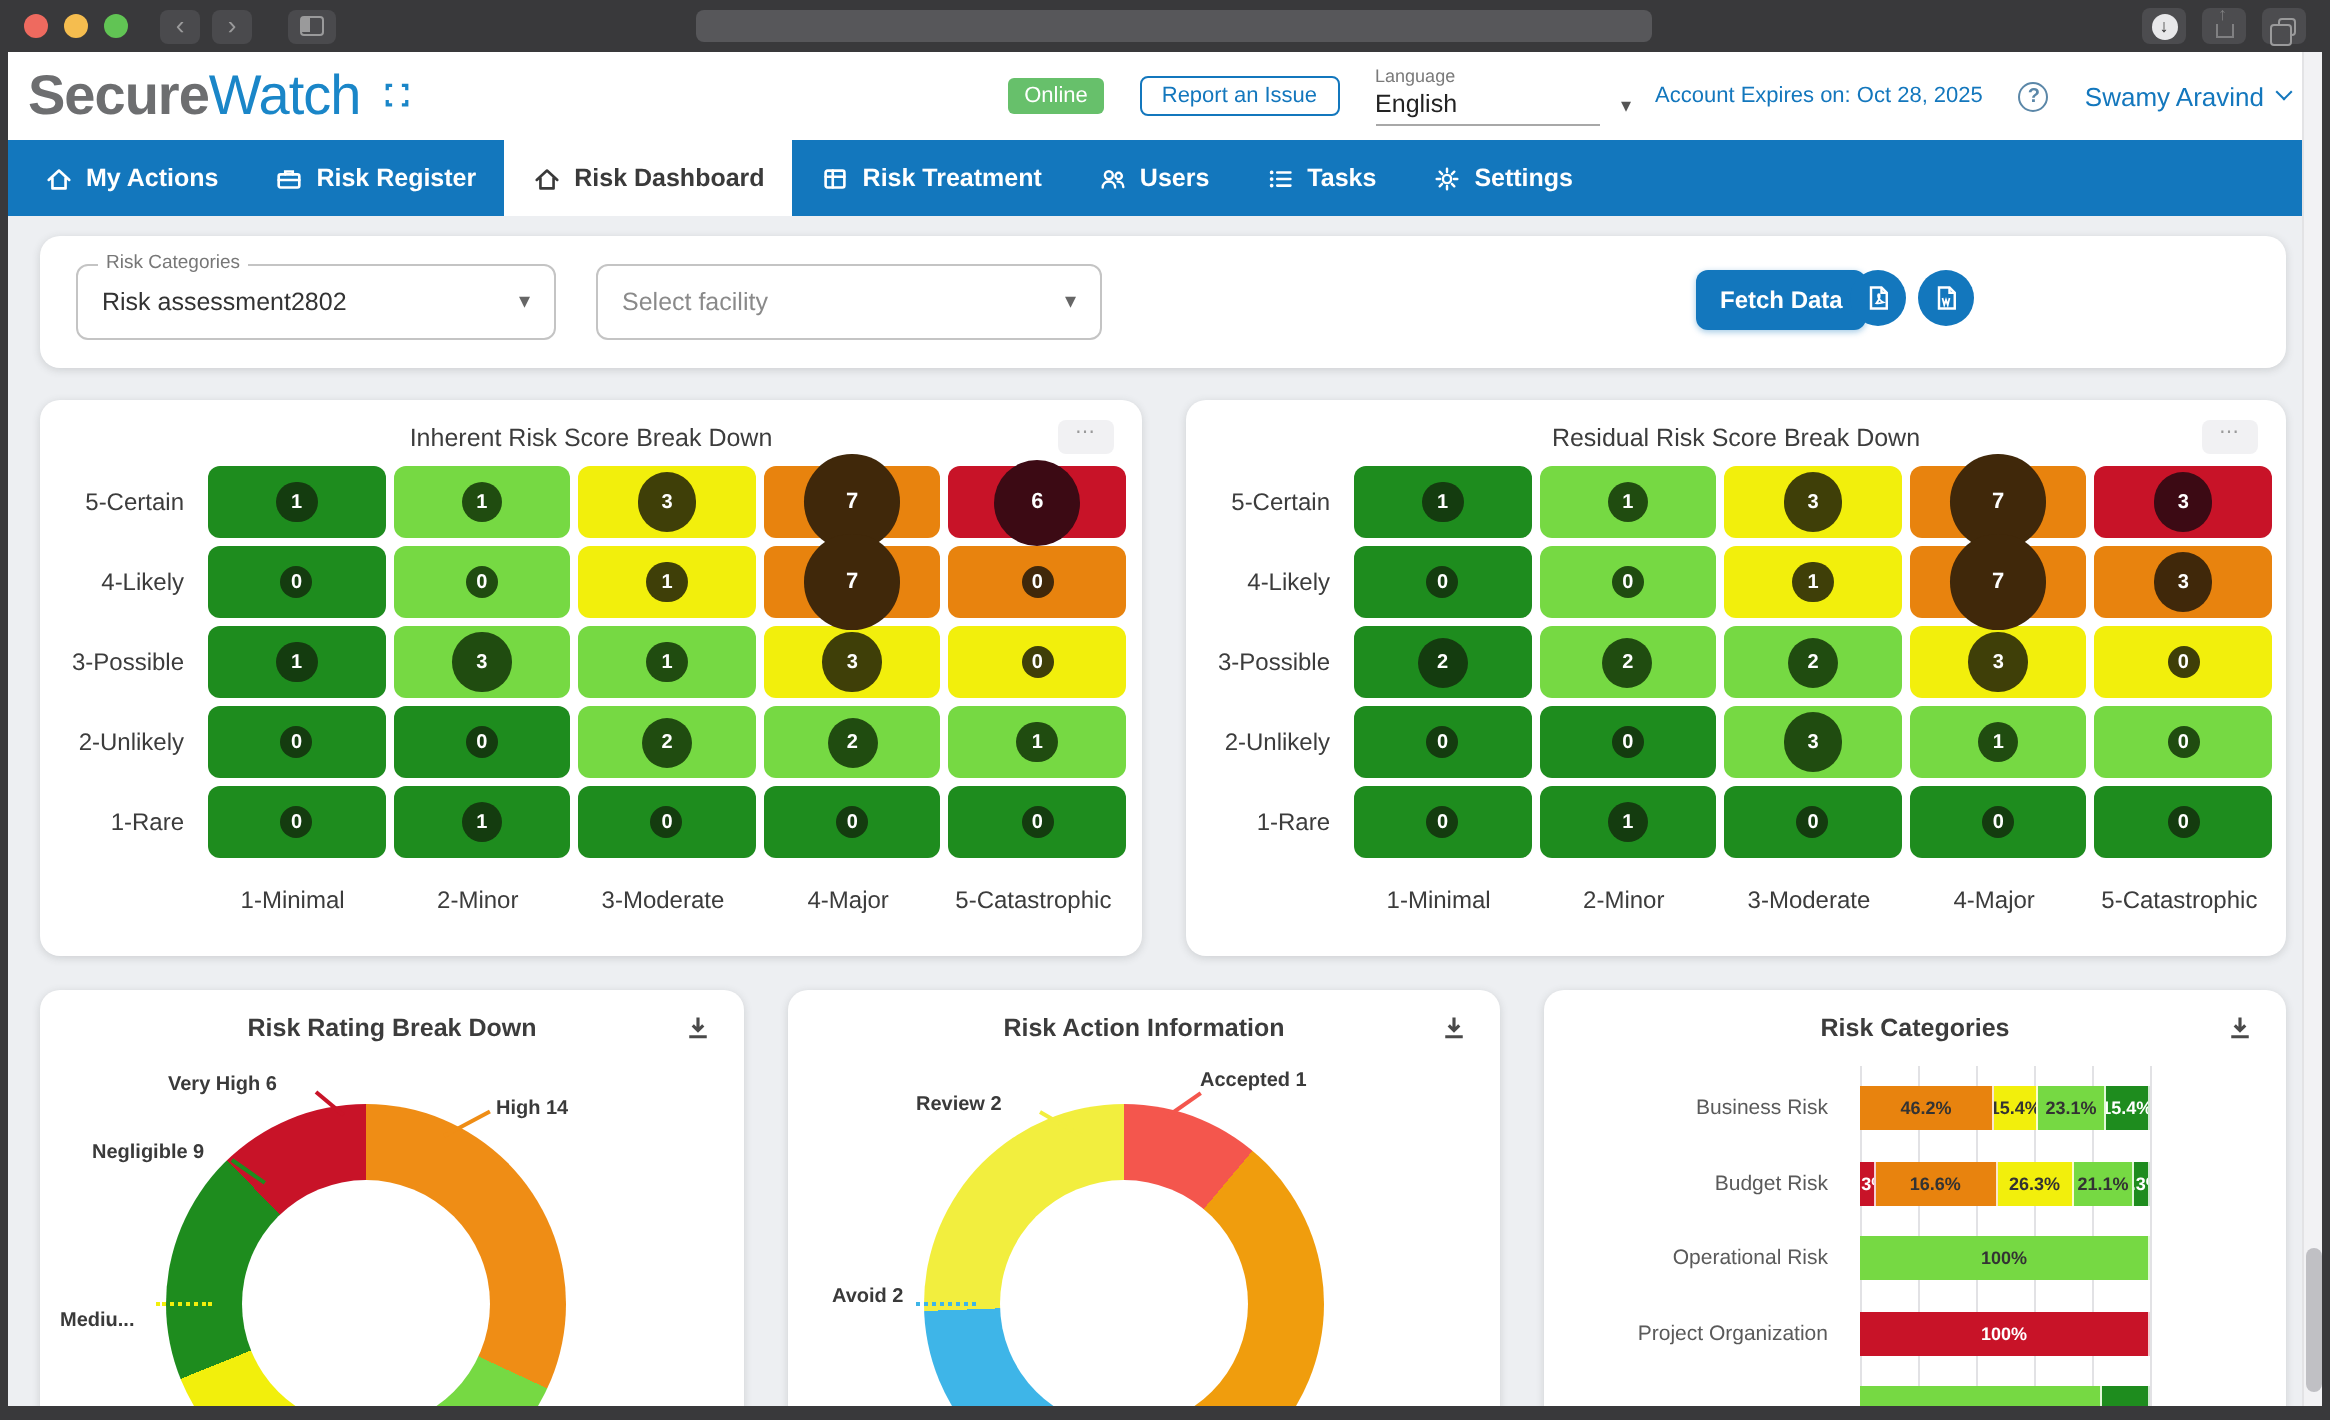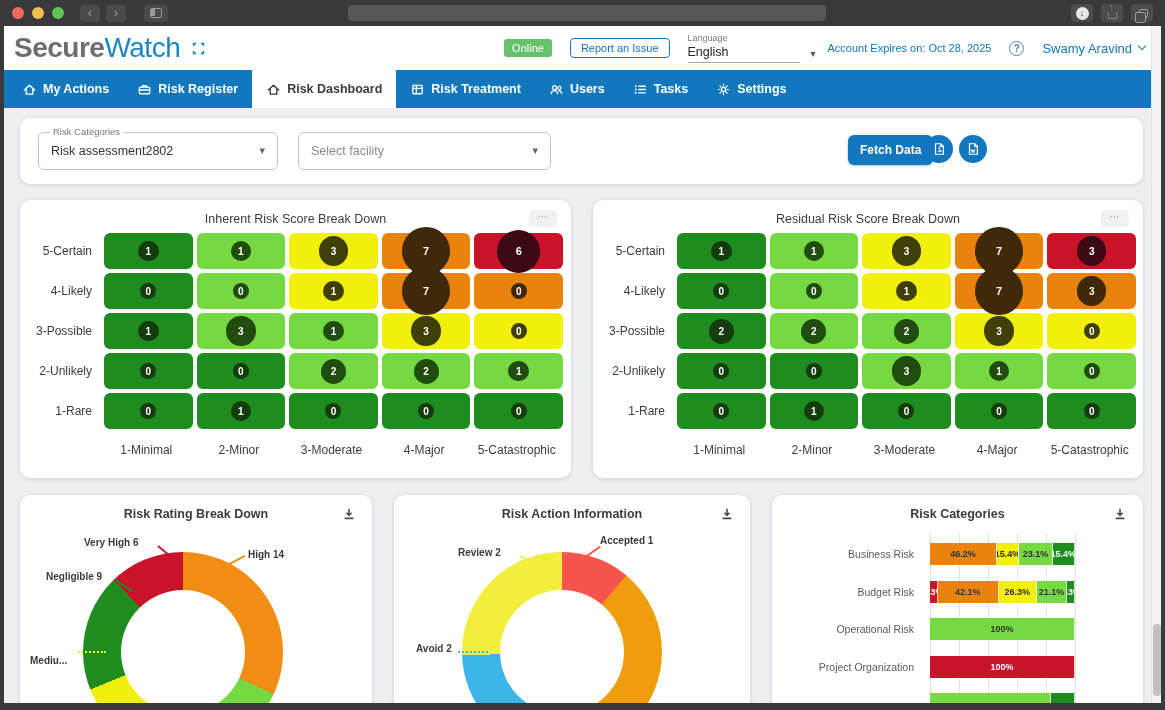--- a/index.html
+++ b/index.html
@@ -500,21 +500,21 @@
               <div class="bar-seg" style="width: 46.2%; background: rgb(232, 131, 14); color: rgb(51, 51, 51);">46.2%</div>
               <div class="bar-seg" style="width: 15.4%; background: rgb(242, 239, 12); color: rgb(51, 51, 51);">15.4%</div>
               <div class="bar-seg" style="width: 23.1%; background: rgb(118, 217, 67); color: rgb(51, 51, 51);">23.1%</div>
               <div class="bar-seg" style="width: 15.4%; background: rgb(30, 140, 30); color: rgb(255, 255, 255);">15.4%</div>
             </div>
           </div>
           <div class="bar-row" style="top: 85.5px;">
             <span class="bar-cat-label">Budget Risk</span>
             <div class="bar-track">
               <div class="bar-seg" style="width: 5.3%; background: rgb(200, 19, 40); color: rgb(255, 255, 255);">5.3%</div>
-              <div class="bar-seg" style="width: 42.1%; background: rgb(232, 131, 14); color: rgb(51, 51, 51);">42.1%</div>
+              <div class="bar-seg" style="width: 42.1%; background: rgb(232, 131, 14); color: rgb(51, 51, 51);">16.6%</div>
               <div class="bar-seg" style="width: 26.3%; background: rgb(242, 239, 12); color: rgb(51, 51, 51);">26.3%</div>
               <div class="bar-seg" style="width: 21.1%; background: rgb(118, 217, 67); color: rgb(51, 51, 51);">21.1%</div>
               <div class="bar-seg" style="width: 5.3%; background: rgb(30, 140, 30); color: rgb(255, 255, 255);">5.3%</div>
             </div>
           </div>
           <div class="bar-row" style="top: 123px;">
             <span class="bar-cat-label">Operational Risk</span>
             <div class="bar-track">
               <div class="bar-seg" style="width: 100%; background: rgb(118, 217, 67); color: rgb(51, 51, 51);">100%</div>
             </div>

